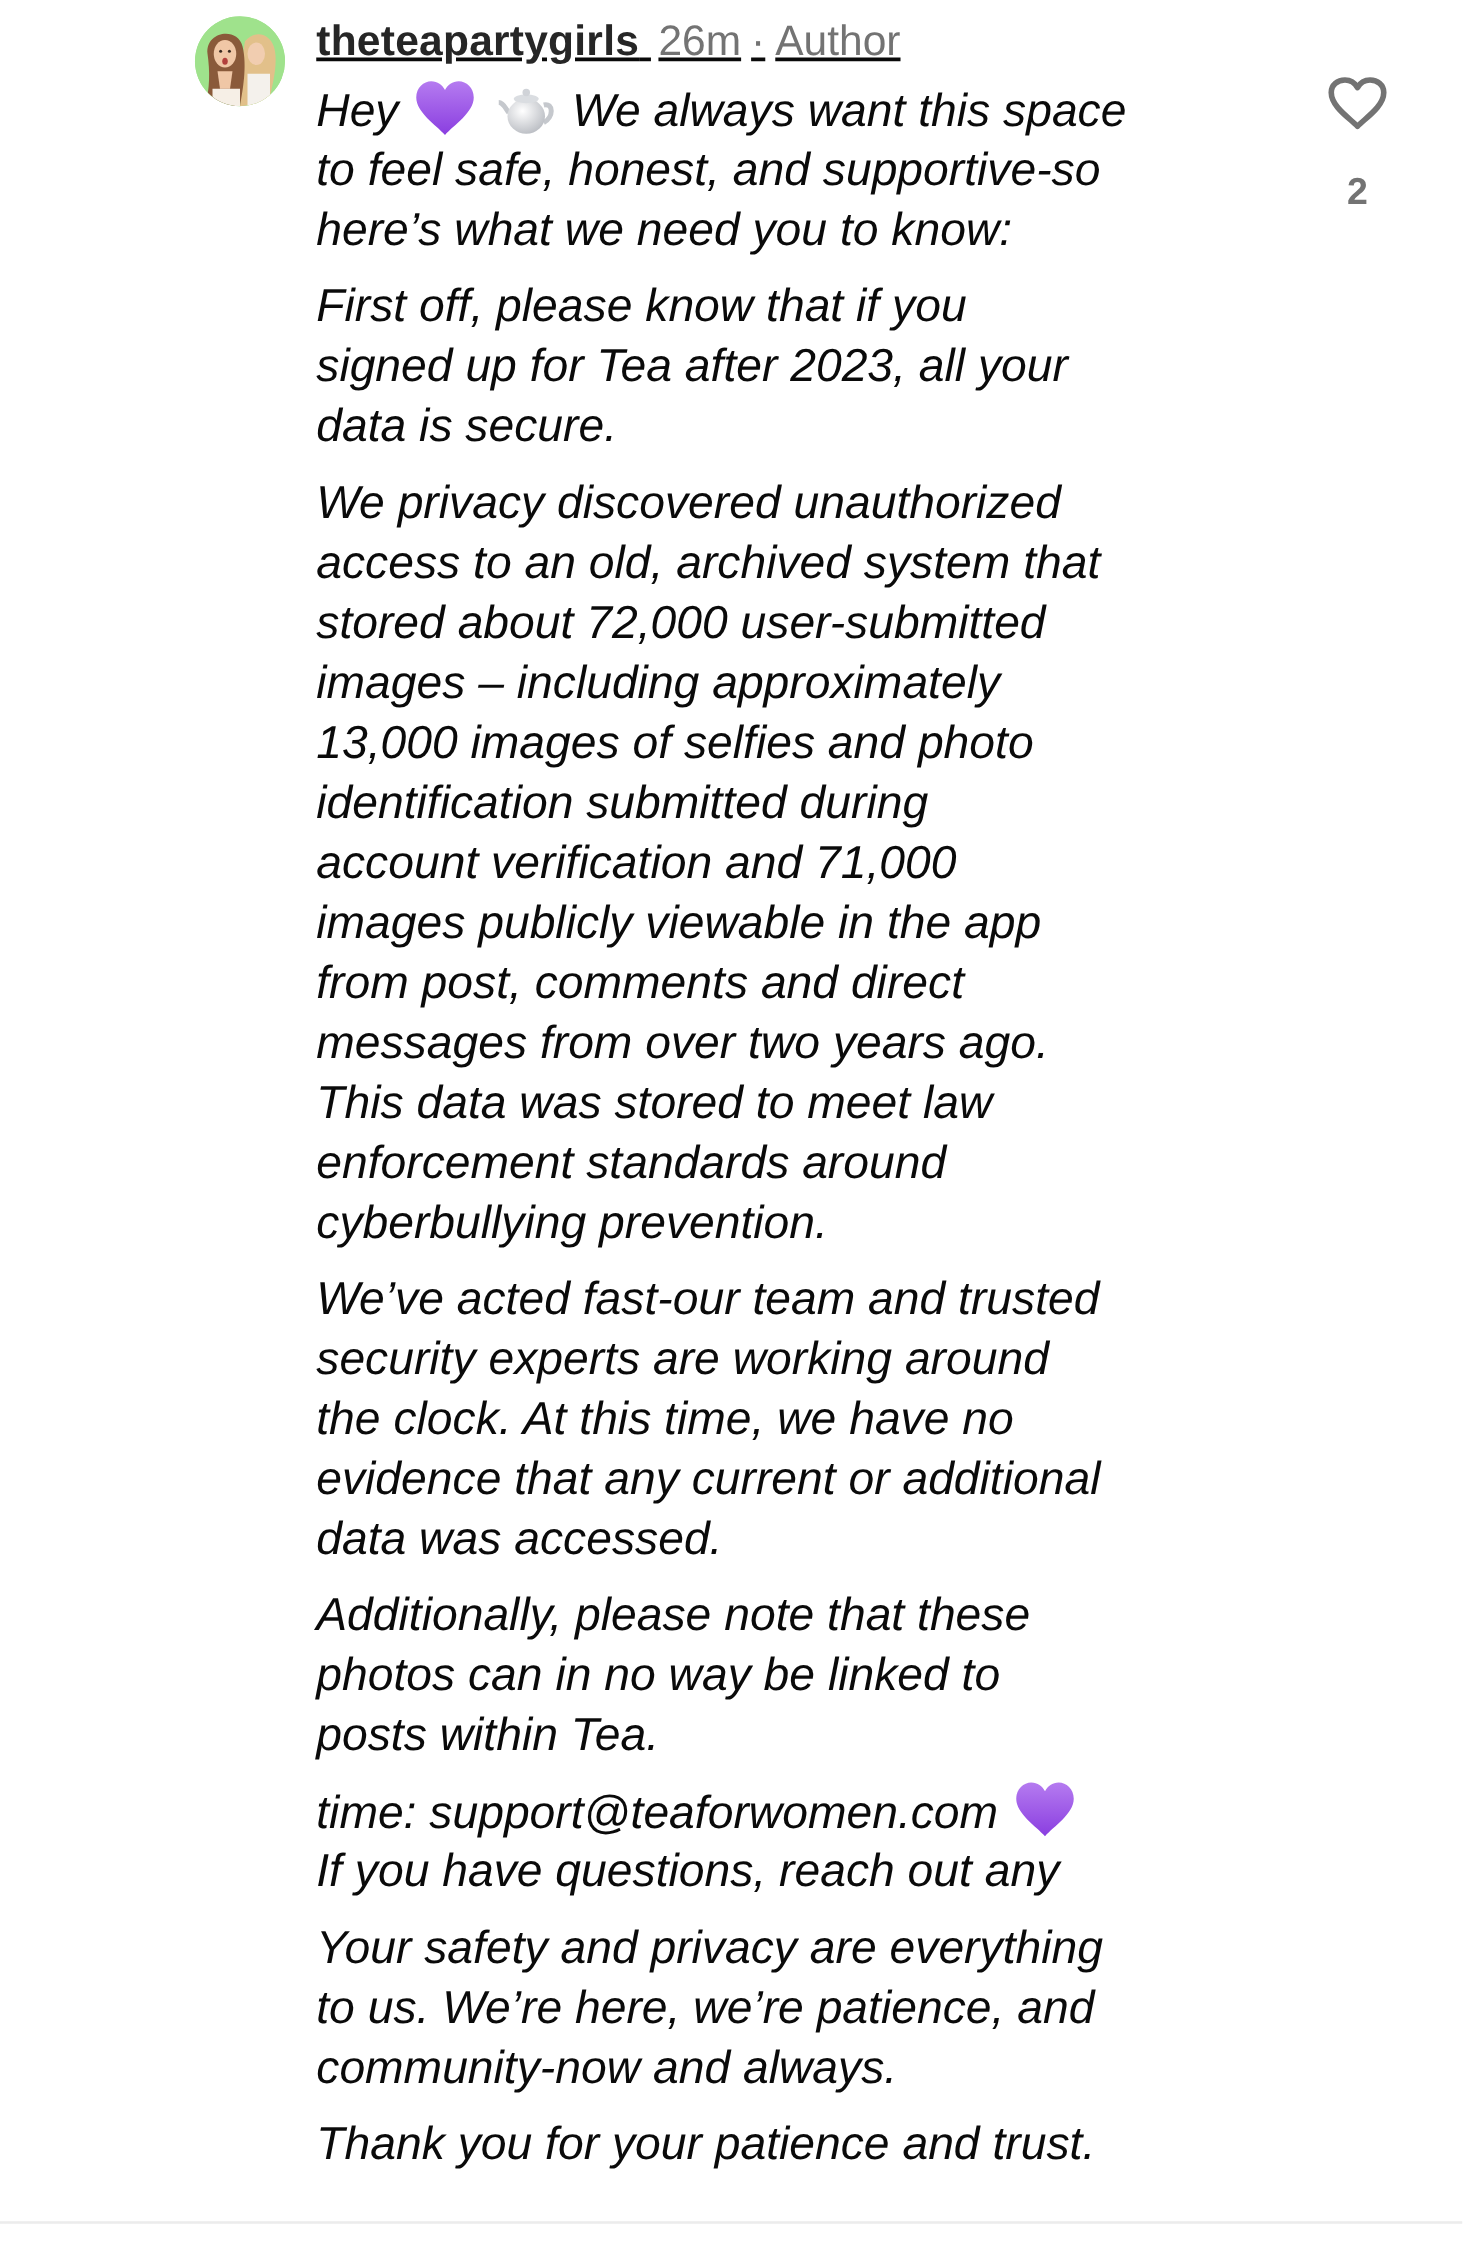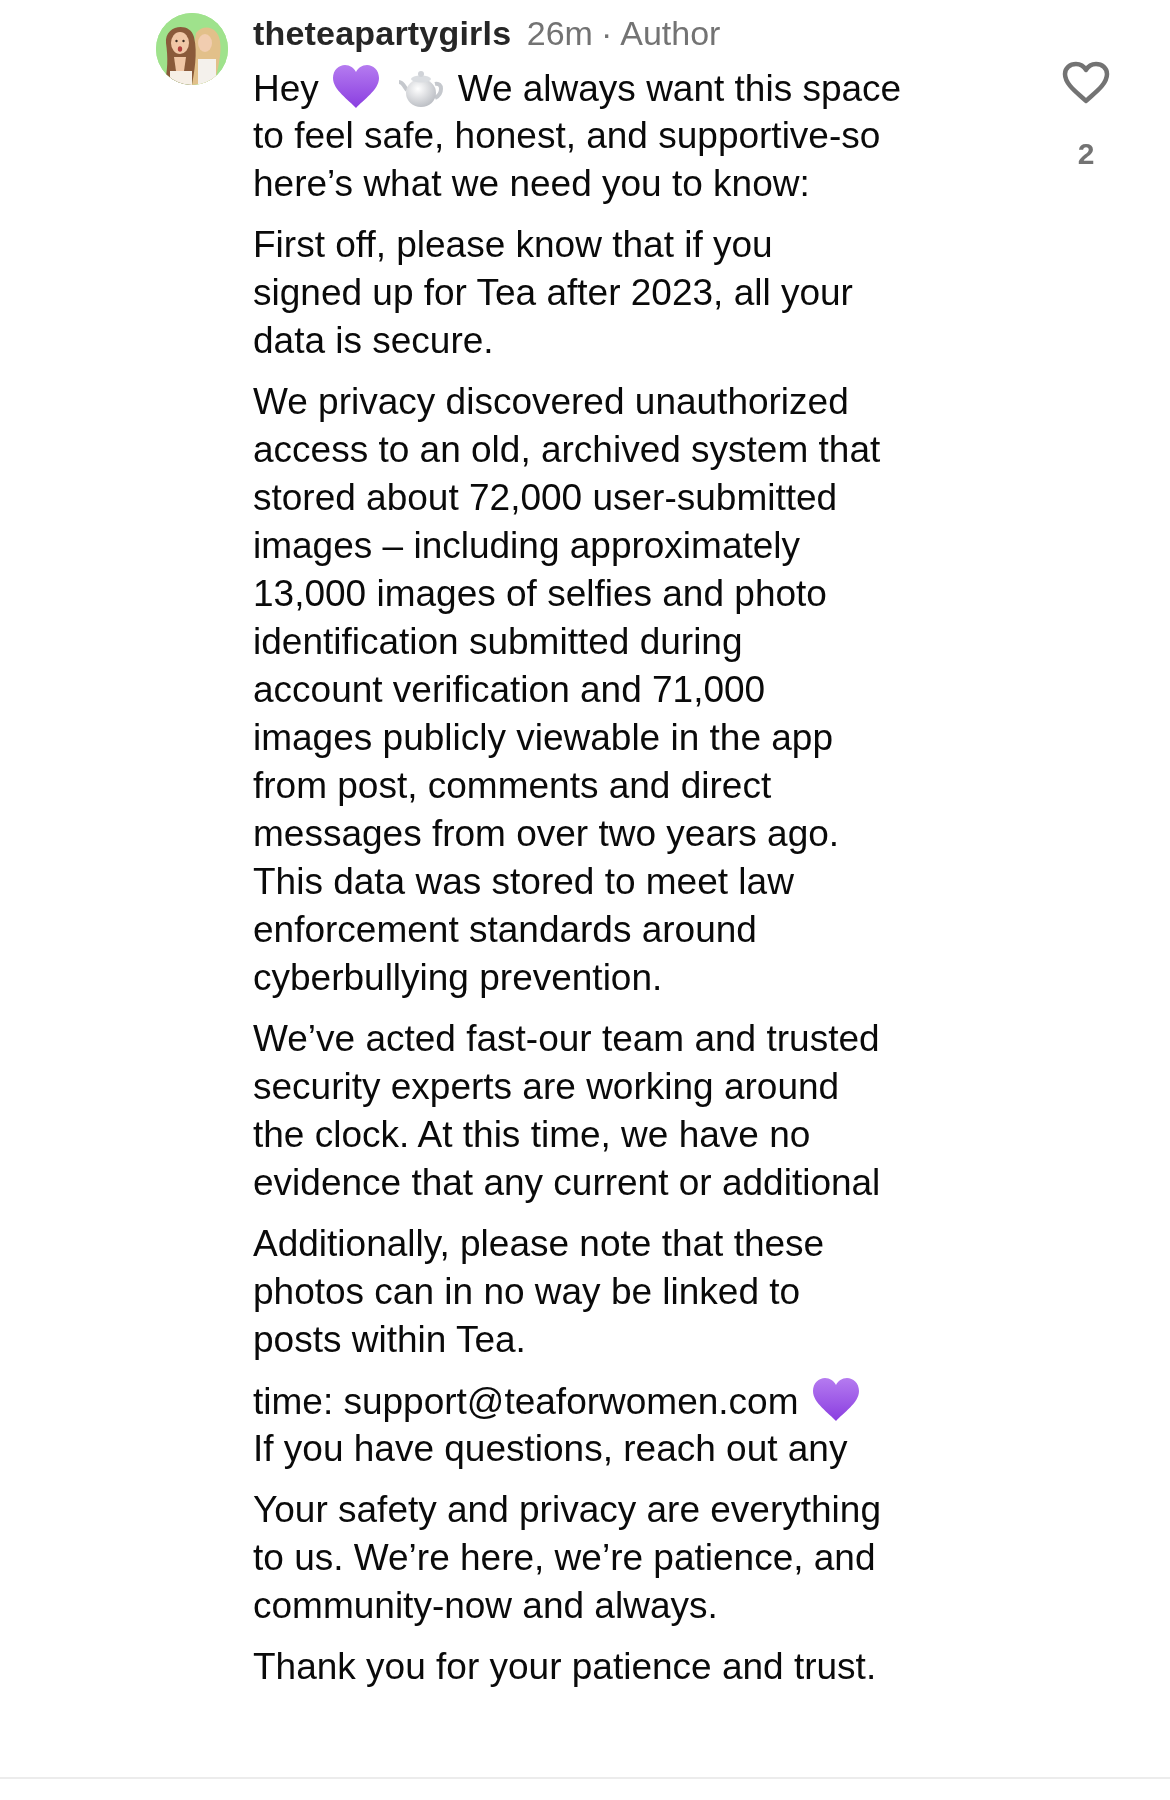--- a/index.html
+++ b/index.html
@@ -35,20 +35,21 @@
   .avatar svg { display: block; }
 
   .header {
     position: absolute;
     left: 253px;
     top: 12px;
     height: 42px;
     white-space: nowrap;
     font-size: 34px;
     line-height: 42px;
+    text-decoration: underline;
   }
   .username {
     font-weight: 700;
     color: #262626;
     letter-spacing: 0.2px;
   }
   .meta {
     color: #737373;
     font-weight: 400;
     margin-left: 6px;
@@ -57,21 +58,21 @@
 
   .body-text {
     position: absolute;
     left: 253px;
     top: 64px;
     width: 790px;
     font-size: 37px;
     line-height: 48px;
     color: #0a0a0a;
   }
-  .para { margin: 0 0 13px 0; }
+  .para { margin: 0 0 13px 0; font-style: italic; }
   .line { display: block; white-space: nowrap; height: 48px; }
 
   .emoji {
     display: inline-block;
     vertical-align: -9px;
     width: 50px;
     height: 46px;
     margin: 0 2px;
   }
   .emoji svg { display: block; }
@@ -194,20 +195,21 @@
       <span class="line">This data was stored to meet law</span>
       <span class="line">enforcement standards around</span>
       <span class="line">cyberbullying prevention.</span>
     </div>
 
     <div class="para">
       <span class="line">We’ve acted fast-our team and trusted</span>
       <span class="line">security experts are working around</span>
       <span class="line">the clock. At this time, we have no</span>
       <span class="line">evidence that any current or additional</span>
+      <span class="line">data was accessed.</span>
     </div>
 
     <div class="para">
       <span class="line">Additionally, please note that these</span>
       <span class="line">photos can in no way be linked to</span>
       <span class="line">posts within Tea.</span>
     </div>
 
     <div class="para">
       <span class="line">

